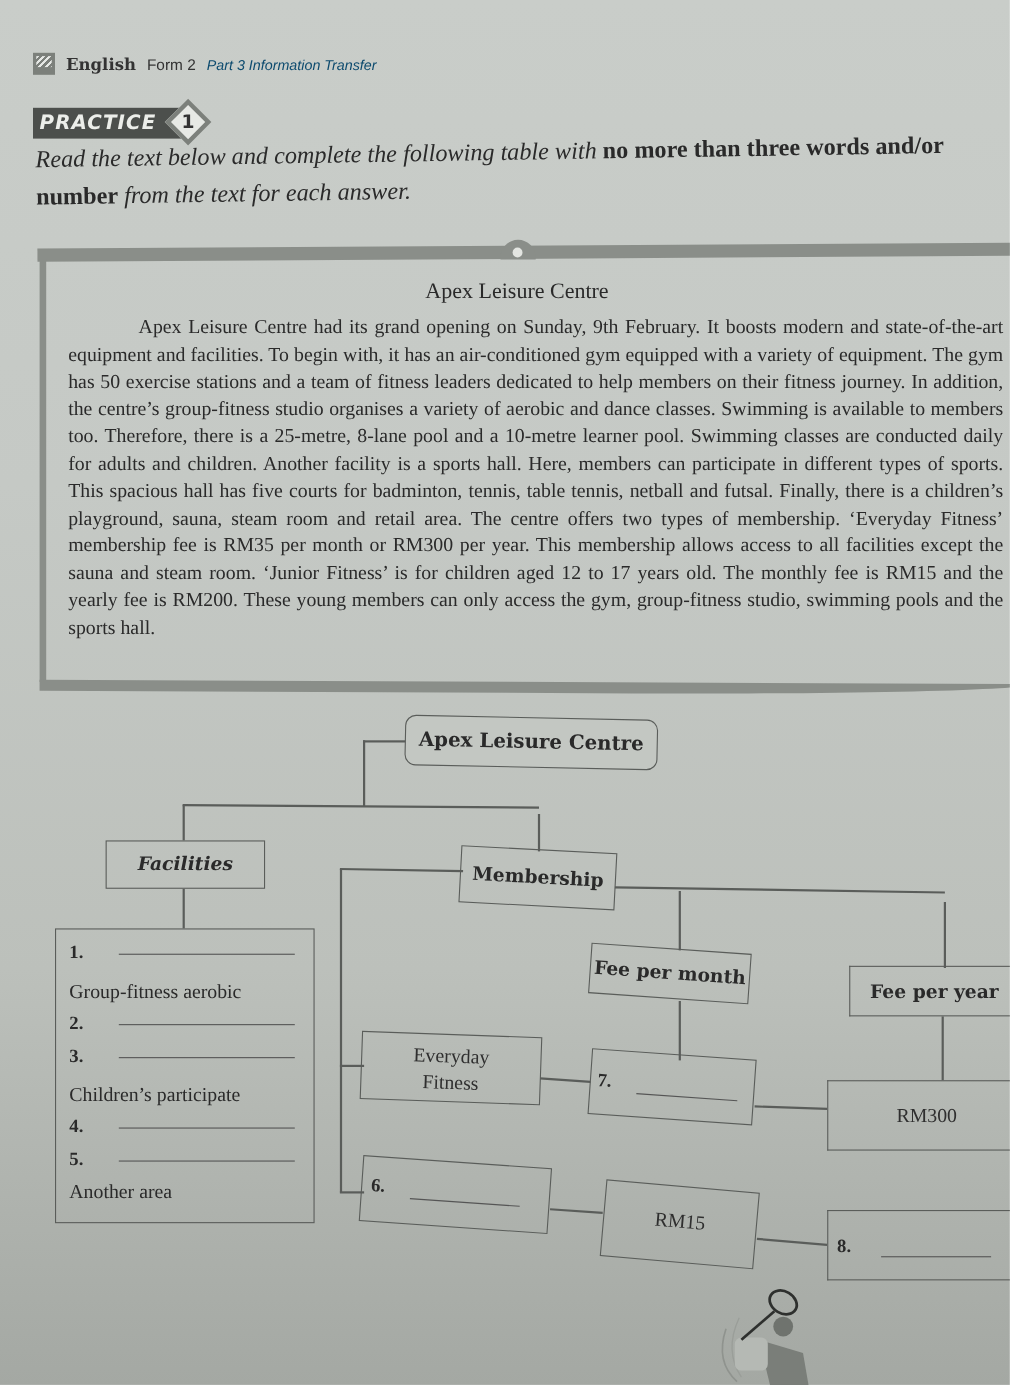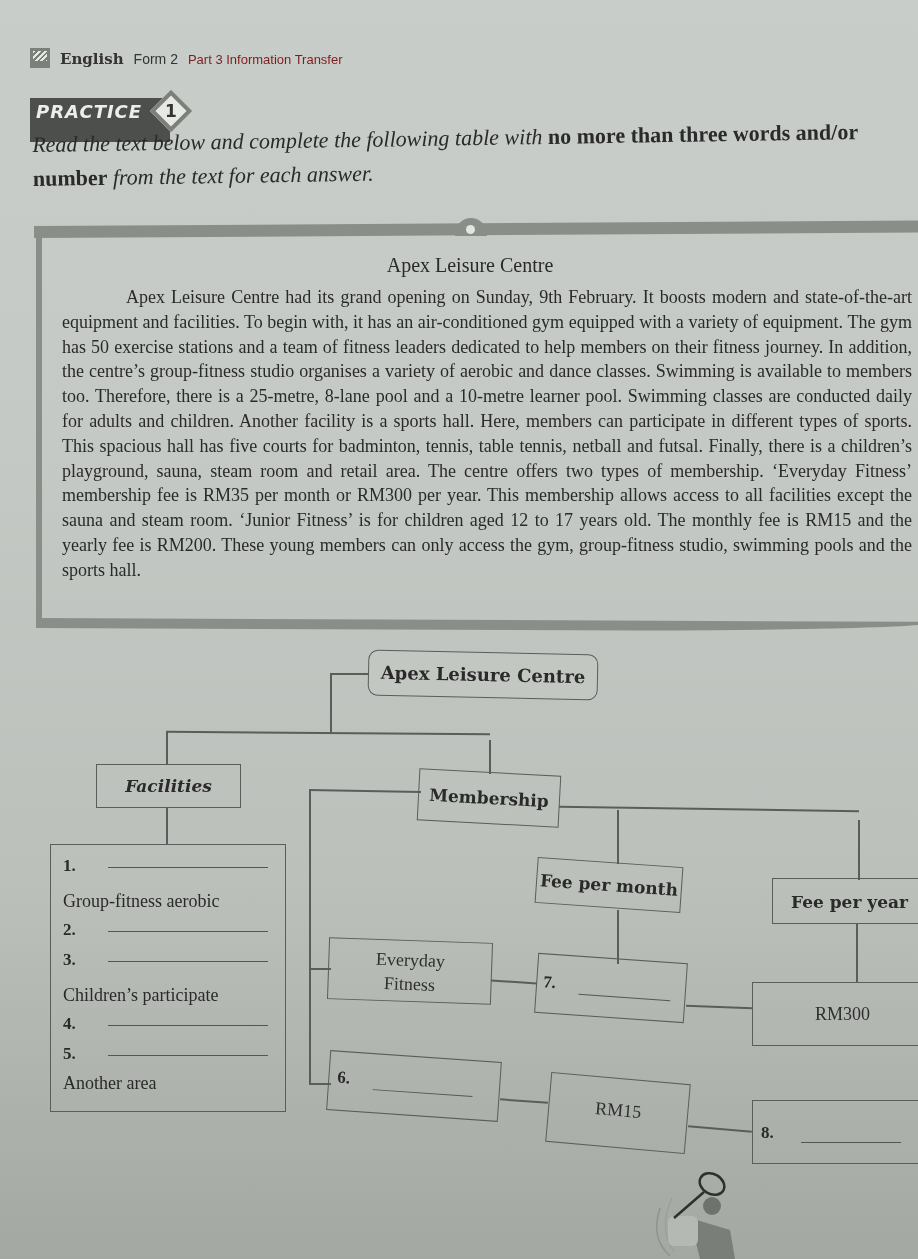--- a/index.html
+++ b/index.html
@@ -13,24 +13,24 @@
 
   
   .hdr { left: 30px; top: 36px; display: flex; align-items: baseline; gap: 10px; justify-content: center; }
   .hdr-logo { width: 20px; height: 20px; background: #7c807b; position: relative; top: 4px; }
   .hdr-logo::before {
     content: ""; position: absolute; left: 3px; top: 3px; width: 14px; height: 10px;
     background: repeating-linear-gradient(135deg, #e6e8e5 0 2px, #7c807b 2px 4px);
   }
   .hdr-subject { font-family: "DejaVu Serif", serif; font-weight: bold; font-size: 15px; color: #333; }
   .hdr-form { font-family: "Liberation Sans", sans-serif; font-size: 14px; color: #333; }
-  .hdr-part { font-family: "Liberation Sans", sans-serif; font-size: 13px; color: #7f1d1d; margin-top: 16px; }
-
-  
-  .practice { left: 30px; top: 98px; height: 44px; width: 140px; background: #4c4f4c;
+  .hdr-part { font-family: "Liberation Sans", sans-serif; font-size: 13px; font-style: italic; color: #0c4a6e; margin-top: 16px; }
+
+  
+  .practice { left: 30px; top: 98px; height: 28px; width: 140px; background: #4c4f4c;
     color: #eceeea; font-family: "DejaVu Sans", sans-serif; font-weight: bold; font-style: italic;
     font-size: 18px; letter-spacing: 1px; line-height: 28px; padding-left: 6px; box-sizing: border-box; }
   .practice-num { left: 156px; top: 96px; width: 30px; height: 30px; background: #e7e9e5;
     border: 4px solid #7c807b; transform: rotate(45deg); box-sizing: border-box; }
   .practice-num span { display: block; transform: rotate(-45deg); text-align: center; line-height: 22px;
     font-family: "DejaVu Sans", sans-serif; font-weight: bold; font-size: 17px; color: #333; }
 
   
   .instr { left: 32px; top: 128px; width: 900px; font-size: 22px; line-height: 34px; transform: rotate(-0.9deg); transform-origin: left top; }
   .instr i { font-style: italic; }

